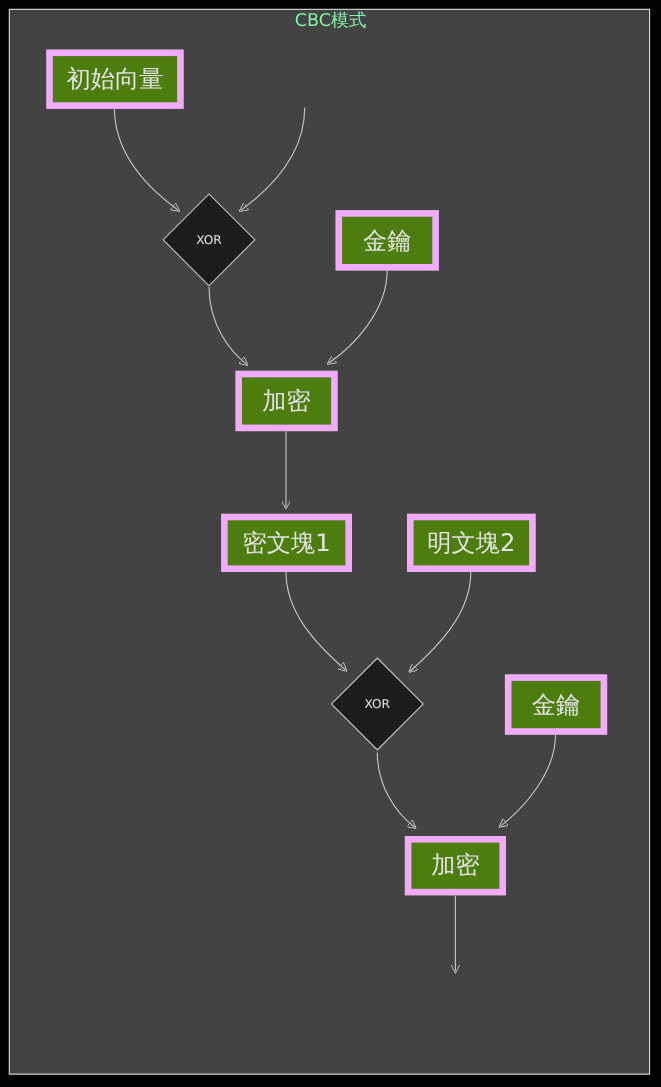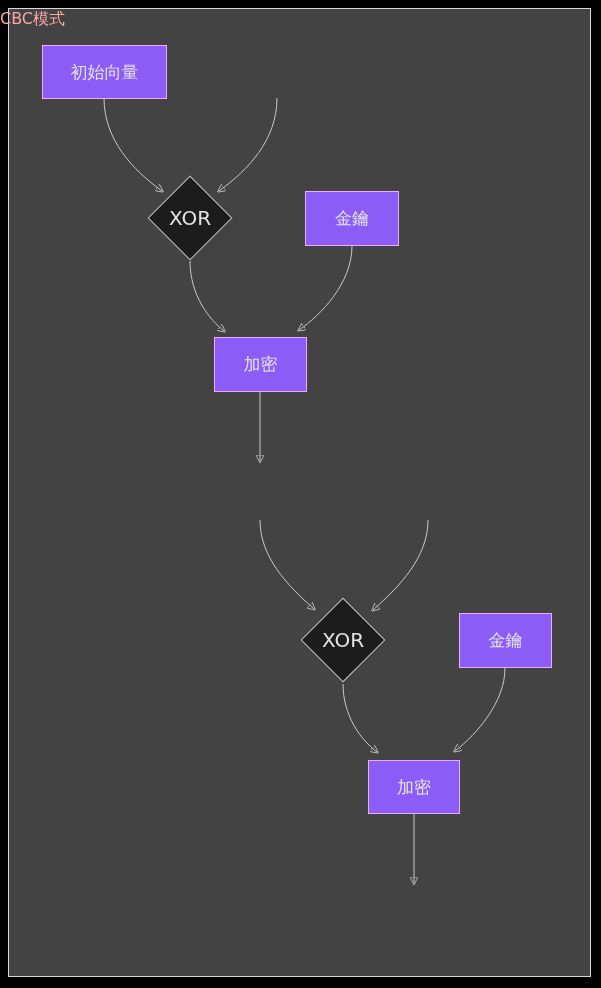--- a/index.html
+++ b/index.html
@@ -23,42 +23,43 @@
     height: 969px;
     background: #434343;
     border: 1px solid #d9d9d9;
     box-sizing: border-box;
   }
   .diagram-title {
     position: absolute;
     left: 0;
     top: 9px;
     width: 601px;
-    color: #fca5a5;
+    text-align: center;
+    color: #86efac;
     font-size: 16px;
     line-height: 20px;
   }
   .edges {
     position: absolute;
     left: 0;
     top: 0;
     width: 601px;
     height: 988px;
   }
   .edges path {
     stroke: #c9c9c9;
     stroke-width: 1;
     fill: none;
   }
   .node {
     position: absolute;
-    background: #8b5cf6;
-    border: 1px solid #f0abfc;
+    background: #4d7c0f;
+    border: 6px solid #f0abfc;
     color: #e3e3e3;
-    font-size: 17px;
+    font-size: 22px;
     display: flex;
     align-items: center;
     justify-content: center;
     box-sizing: border-box;
     white-space: nowrap;
   }
   .diamond-wrap {
     position: absolute;
     width: 60px;
     height: 60px;
@@ -77,21 +78,21 @@
   .diamond-label {
     position: absolute;
     left: -20px;
     top: 0;
     width: 100px;
     height: 60px;
     display: flex;
     align-items: center;
     justify-content: center;
     color: #e3e3e3;
-    font-size: 20px;
+    font-size: 11px;
   }
 </style>
 </head>
 <body>
 
 <div class="stage">
   <div class="canvas"></div>
 
   <svg class="edges" viewBox="0 0 601 988" xmlns="http://www.w3.org/2000/svg">
     <defs>
@@ -118,21 +119,23 @@
 
   <div class="diamond-wrap" style="left:160px; top:188px;">
     <div class="diamond-shape"></div>
     <div class="diamond-label">XOR</div>
   </div>
 
   <div class="node" style="left:305px; top:191px; width:94px;  height:55px;">金鑰</div>
 
   <div class="node" style="left:214px; top:337px; width:93px;  height:55px;">加密</div>
 
+  <div class="node" style="left:201px; top:467px; width:119px; height:53px;">密文塊1</div>
 
+  <div class="node" style="left:370px; top:467px; width:117px; height:53px;">明文塊2</div>
 
   <div class="diamond-wrap" style="left:313px; top:610px;">
     <div class="diamond-shape"></div>
     <div class="diamond-label">XOR</div>
   </div>
 
   <div class="node" style="left:459px; top:613px; width:93px;  height:55px;">金鑰</div>
 
   <div class="node" style="left:368px; top:760px; width:92px;  height:54px;">加密</div>
 

